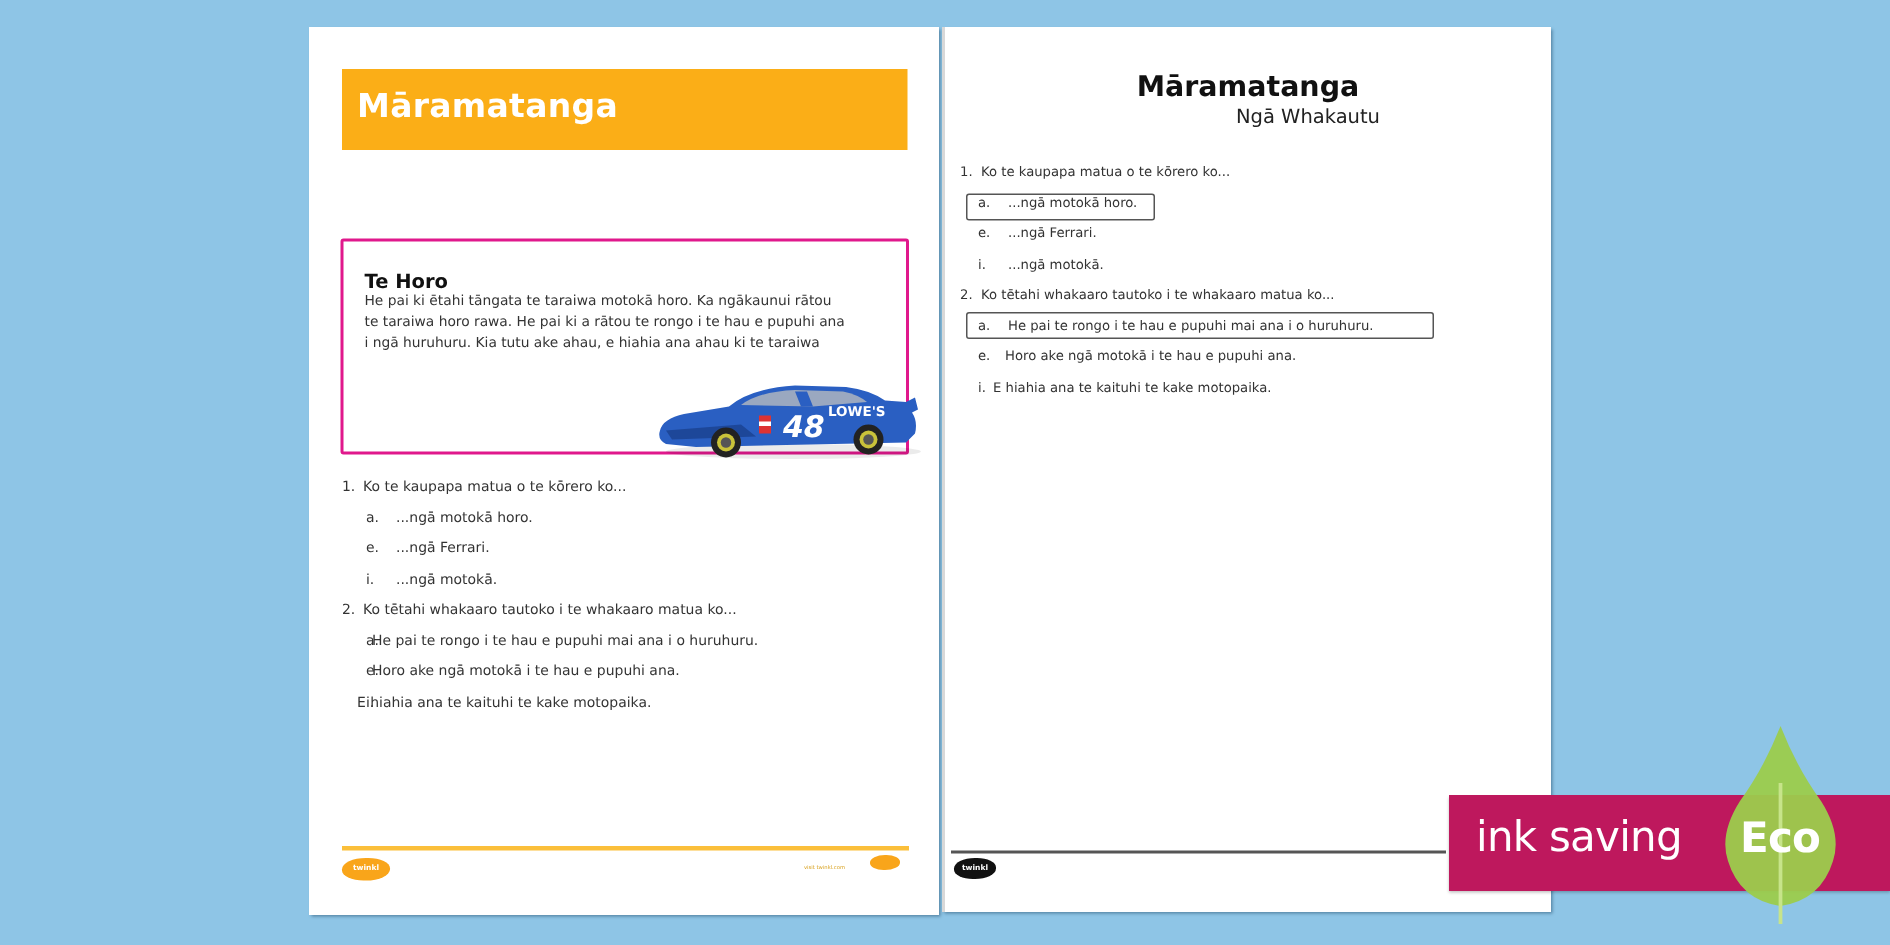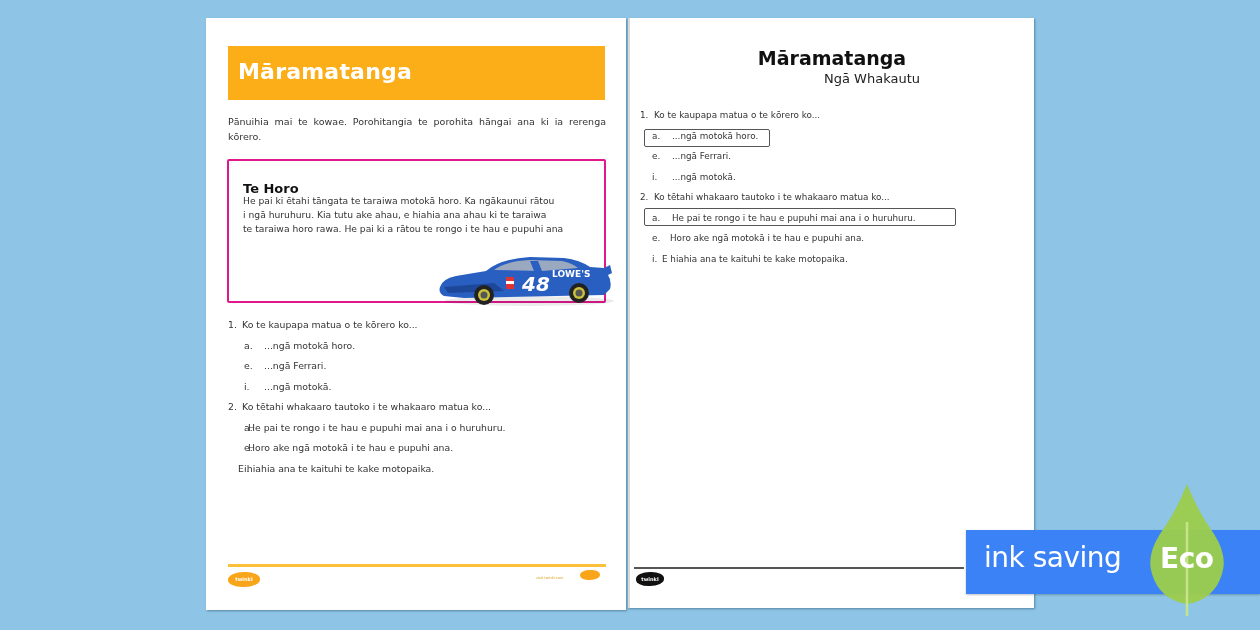--- a/index.html
+++ b/index.html
@@ -68,48 +68,47 @@
   .r-subtitle {
     position:absolute; left:0; width:404px; top:53px; text-align:center;
     font-size:13px; color:#222;padding-left:40px;
   }
   .answer-box {
     position:absolute; border:1.5px solid #555; border-radius:2px;
   }
 
   .eco-banner {
     position:absolute; left:966px; top:530px; width:294px; height:64px;
-    background:#3b82f6; box-shadow: 0 1px 2px rgba(0,0,0,0.25);
+    background:#be185d; box-shadow: 0 1px 2px rgba(0,0,0,0.25);
   }
   .eco-text {
     position:absolute; left:18px; top:11px;
     font-family:"DejaVu Sans", sans-serif; font-size:28px; color:#fff;
     letter-spacing:-0.5px;
   }
   .eco-leaf { position:absolute; left:1148px; top:482px; width:78px; height:136px; }
   .eco-label {
     position:absolute; left:1160px; top:542px; font-size:28px; font-weight:bold; color:#fff;
     font-family:"DejaVu Sans", sans-serif; letter-spacing:-0.5px;
   }
 </style>
 </head>
 <body>
 
 <div class="page" id="page-left">
   <div class="title-bar">
     <span>Māramatanga</span>
   </div>
-  <div class="instructions">Pānuihia mai te kowae. Porohitangia te porohita hāngai ana ki ia rerenga kōrero.</div>
 
   <div class="story-box">
     <div class="story-title">Te Horo</div>
     <div class="story-text">
       <div>He pai ki ētahi tāngata te taraiwa motokā horo. Ka ngākaunui rātou</div>
+      <div>te taraiwa horo rawa. He pai ki a rātou te rongo i te hau e pupuhi ana</div>
       <div>i ngā huruhuru. Kia tutu ake ahau, e hiahia ana ahau ki te taraiwa</div>
-      <div>te taraiwa horo rawa. He pai ki a rātou te rongo i te hau e pupuhi ana</div>
     </div>
   </div>
 
   <svg class="car" viewBox="0 0 182 58">
     <ellipse cx="95" cy="50" rx="85" ry="5" fill="#000" opacity="0.08"></ellipse>
     <path d="M6 36 Q8 28 22 25 L52 20 Q66 8 96 6 L130 7 Q146 9 156 16 L170 17 L176 14 L178 22 L174 24 Q178 30 176 38 L170 44 L30 47 L10 45 Q4 42 6 36 Z" fill="#2a5fc2"></path>
     <path d="M60 19 Q72 10 96 9 L128 10 Q138 12 144 17 L108 20 Z" fill="#9aa8c0"></path>
     <path d="M96 10 L100 20 L108 20 L104 10 Z" fill="#2a5fc2"></path>
     <path d="M10 36 L60 32 L70 40 L14 42 Z" fill="#1d4799"></path>
     <text x="88" y="40" font-family="DejaVu Sans, sans-serif" font-size="20" font-weight="bold" font-style="italic" fill="#fff">48</text>

